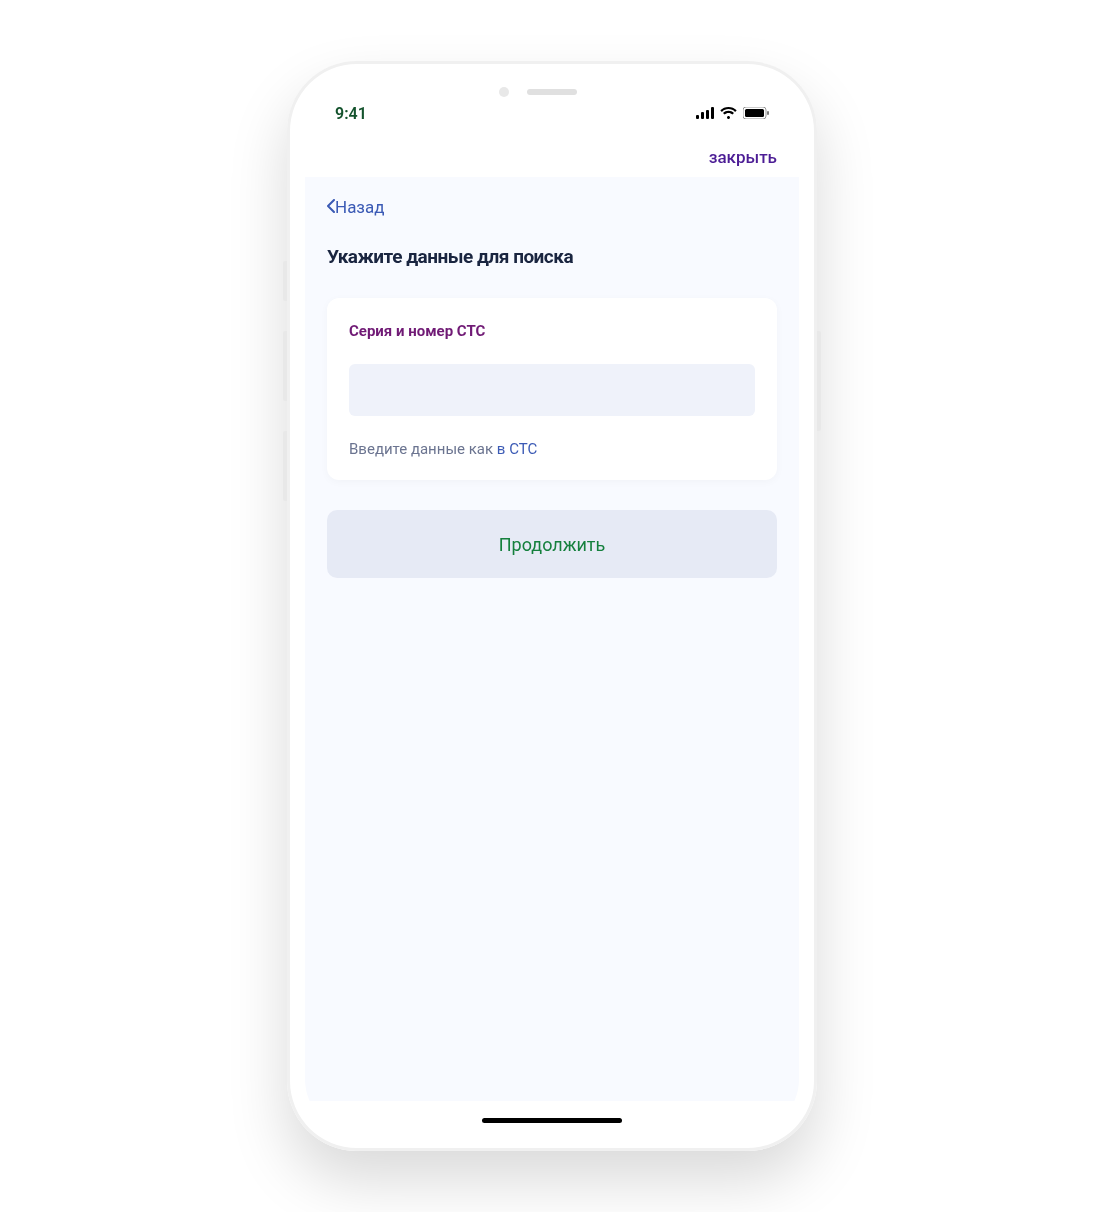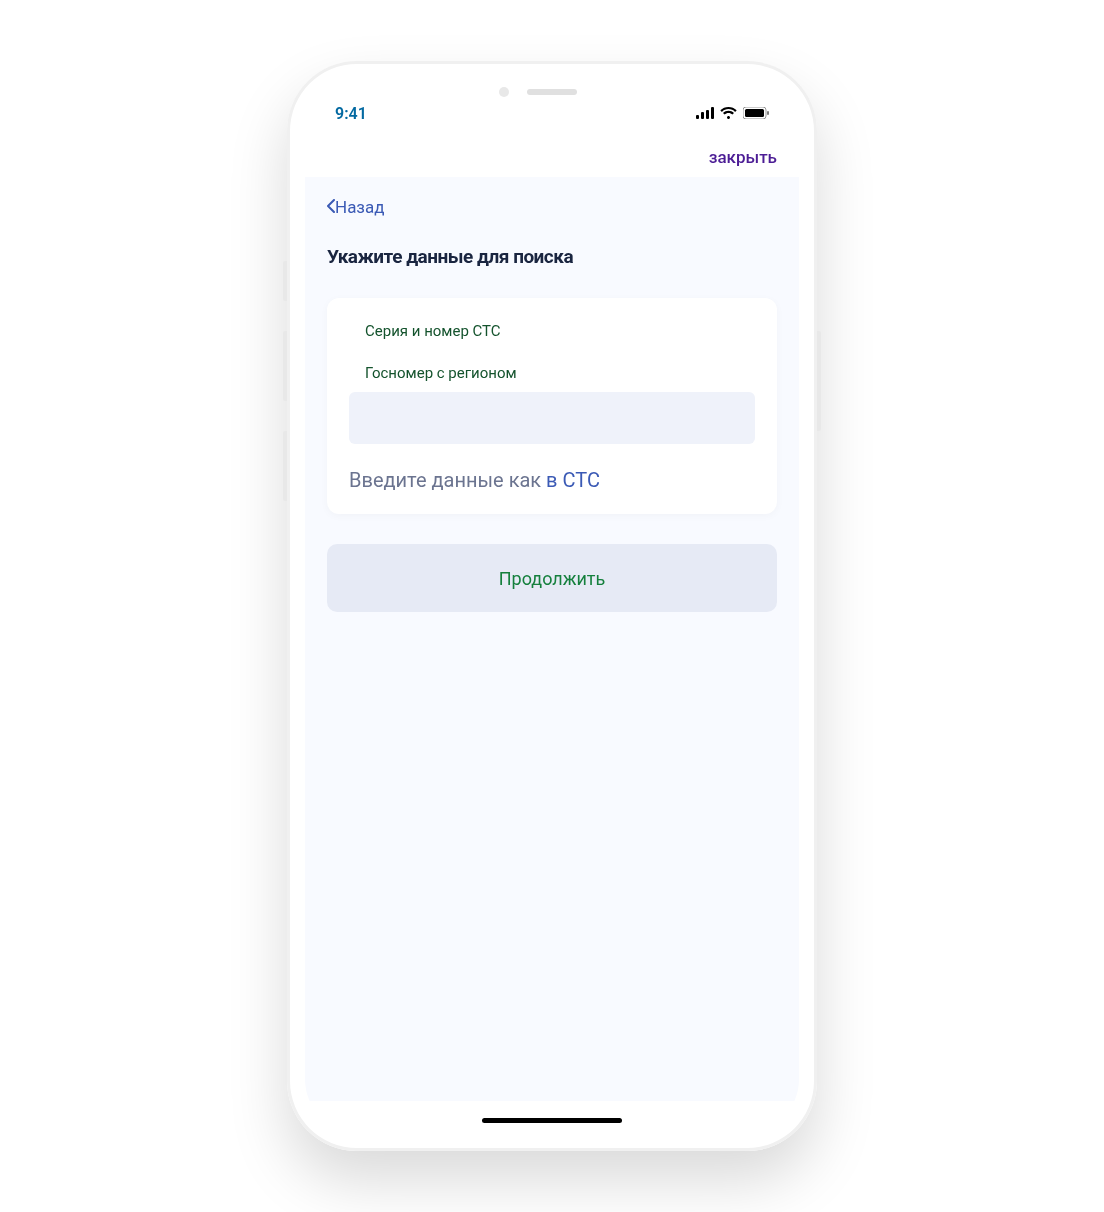--- a/index.html
+++ b/index.html
@@ -82,21 +82,21 @@
     .status-bar {
       display: flex;
       justify-content: space-between;
       align-items: center;
       padding: 18px 30px 0;
       height: 50px;
     }
     .status-time {
       font-weight: 600;
       font-size: 16px;
-      color: #0369a1;
+      color: #14532d;
       text-align: center;
     }
     .status-icons {
       display: flex;
       align-items: center;
       gap: 6px;
     }
     .signal-icon svg, .wifi-icon svg, .battery-icon svg {
       display: block;
     }
@@ -141,41 +141,40 @@
       border-radius: 12px;
       padding: 24px 22px 22px;
       box-shadow: 0 2px 8px rgba(0,0,0,0.03);
       margin-bottom: 30px;
     }
     .field-group {
       margin-bottom: 24px;
     }
     .field-label {
       font-size: 15px;
-      font-weight: 400;
-      color: #14532d;
+      font-weight: 700;
+      color: #701a75;
       margin-bottom: 10px;
       display: block;
-      margin-left: 16px;
     }
     .field-input {
       width: 100%;
       height: 52px;
       background: #eff2fa;
       border: none;
       border-radius: 6px;
       padding: 0 16px;
       font-size: 17px;
       color: #2a3550;
     }
     .field-input::placeholder {
       color: #b8c0d8;
     }
     .hint-row {
-      font-size: 20px;
+      font-size: 15px;
       color: #6b7490;
     }
     .hint-row .link {
       color: #3b5ab5;
     }
     .continue-button {
       width: 100%;
       height: 68px;
       background: #e6eaf5;
       border: none;
@@ -266,21 +265,20 @@
         <span>Назад</span>
       </div>
 
       <h1 class="page-title">Укажите данные для поиска</h1>
 
       <div class="card">
         <div class="field-group">
           <label class="field-label">Серия и номер СТС</label>
         </div>
         <div class="field-group">
-          <label class="field-label">Госномер с регионом</label>
           <input class="field-input" type="text" placeholder="" style="">
         </div>
         <div class="hint-row">
           <span>Введите данные как </span><span class="link">в СТС</span>
         </div>
       </div>
 
       <button class="continue-button">Продолжить</button>
     </div>
   </div>

